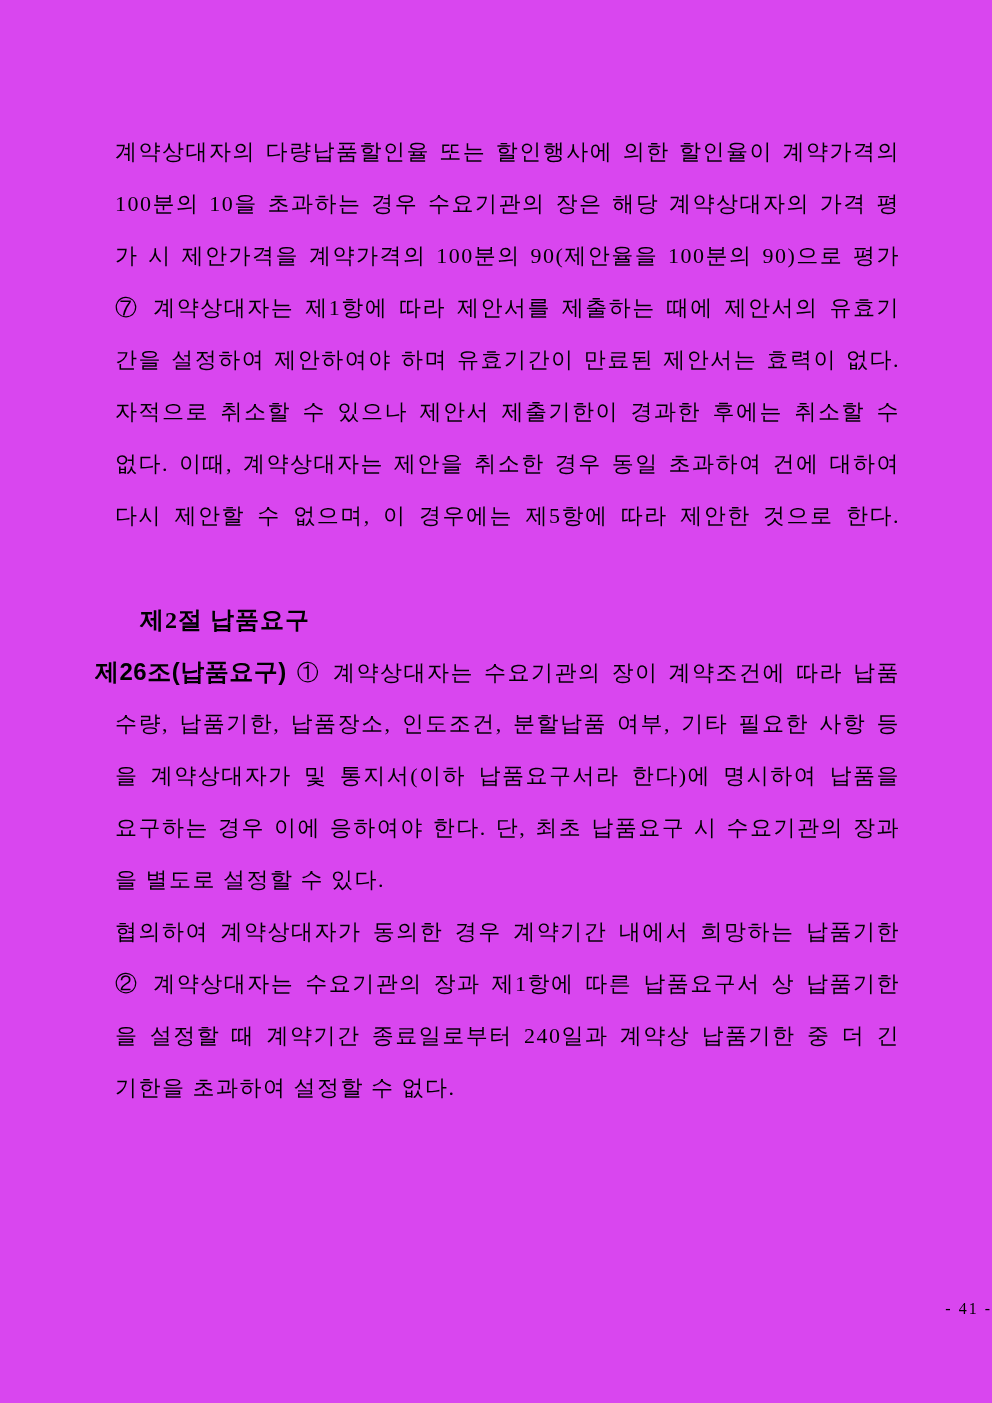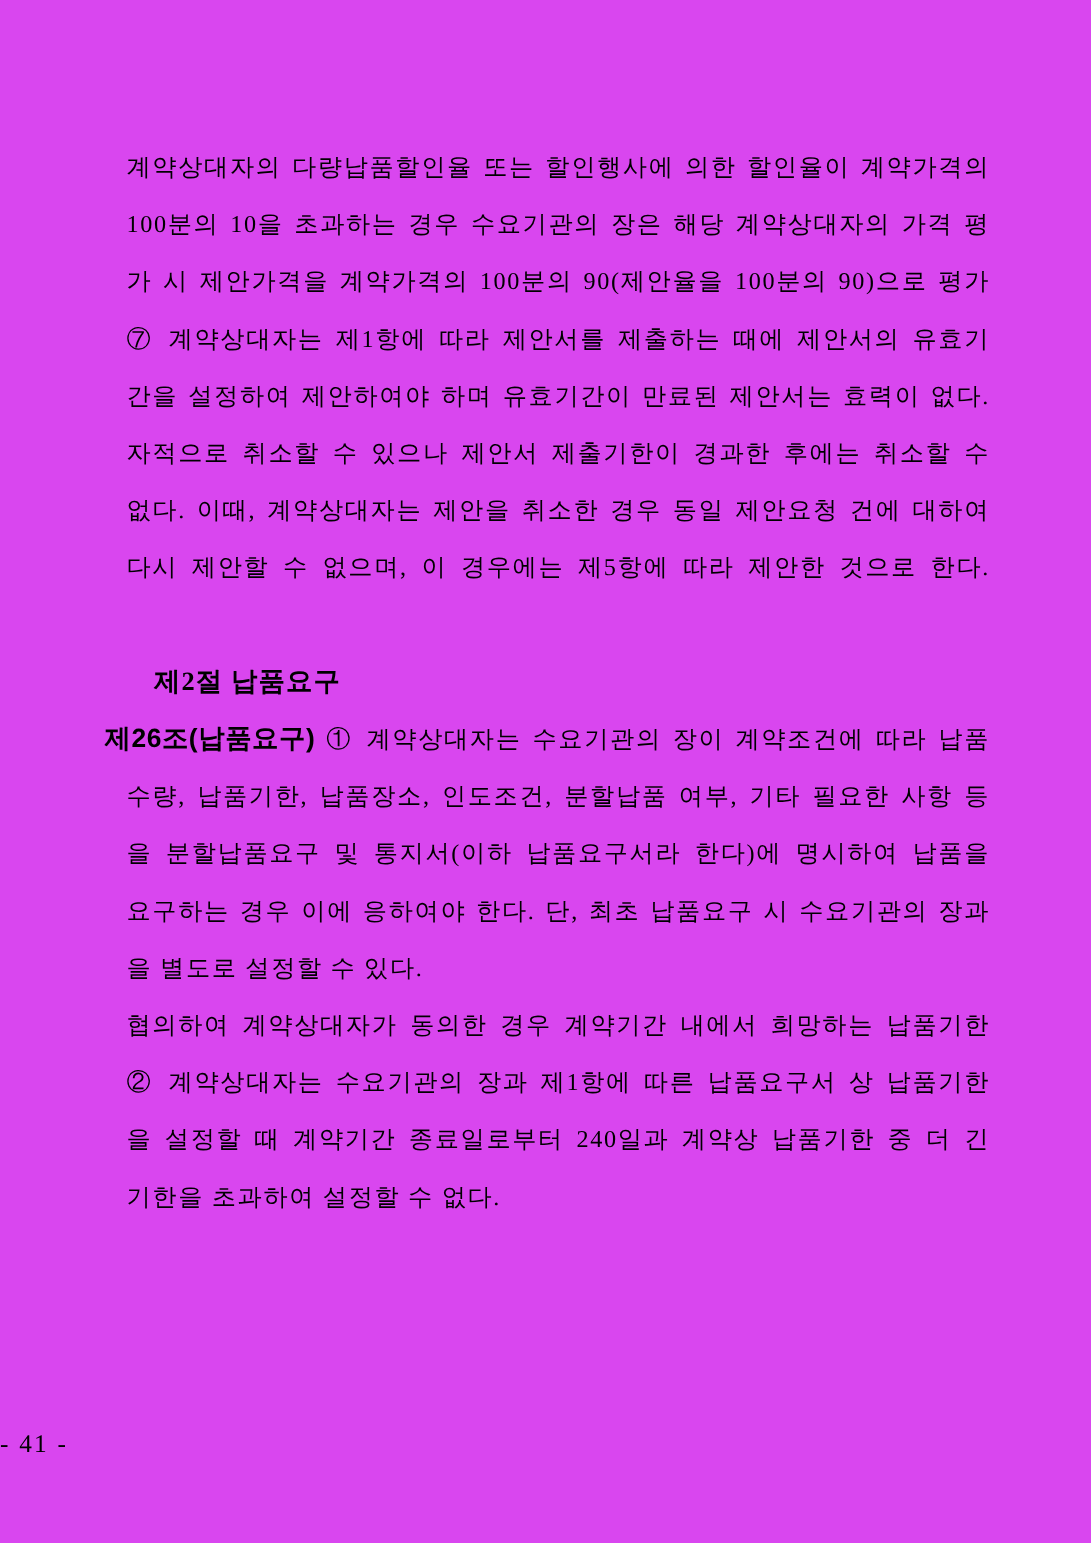--- a/index.html
+++ b/index.html
@@ -55,44 +55,44 @@
     font-family: "Liberation Sans", "DejaVu Sans", sans-serif;
     font-weight: bold;
     font-size: 24px;
     letter-spacing: 0.5px;
   }
   .footer {
     position: absolute;
     left: 0;
     top: 1300px;
     width: 100%;
-    text-align: left;
-    font-size: 23px;
+    text-align: right;
+    font-size: 16px;
     letter-spacing: 2px;
     font-family: "Liberation Serif", "DejaVu Serif", serif;
   }
 </style>
 </head>
 <body>
 
 <div class="page">
   <div class="doc-body">
       <div class="line body align-justify">계약상대자의 다량납품할인율 또는 할인행사에 의한 할인율이 계약가격의</div>
       <div class="line body align-justify">100분의 10을 초과하는 경우 수요기관의 장은 해당 계약상대자의 가격 평</div>
       <div class="line body align-justify">가 시 제안가격을 계약가격의 100분의 90(제안율을 100분의 90)으로 평가</div>
       <div class="line body align-justify">⑦ 계약상대자는 제1항에 따라 제안서를 제출하는 때에 제안서의 유효기</div>
       <div class="line body align-justify">간을 설정하여 제안하여야 하며 유효기간이 만료된 제안서는 효력이 없다.</div>
       <div class="line body align-justify">자적으로 취소할 수 있으나 제안서 제출기한이 경과한 후에는 취소할 수</div>
-      <div class="line body align-justify">없다. 이때, 계약상대자는 제안을 취소한 경우 동일 제안요청 건에 대하여</div>
+      <div class="line body align-justify">없다. 이때, 계약상대자는 제안을 취소한 경우 동일 초과하여 건에 대하여</div>
       <div class="line body align-justify">다시 제안할 수 없으며, 이 경우에는 제5항에 따라 제안한 것으로 한다.</div>
       <div class="line blank"></div>
       <div class="line section">제2절 납품요구</div>
       <div class="line article align-justify"><span class="bold-prefix">제26조(납품요구)</span><span class="part"> ① 계약상대자는 수요기관의 장이 계약조건에 따라 납품</span></div>
       <div class="line body align-justify">수량, 납품기한, 납품장소, 인도조건, 분할납품 여부, 기타 필요한 사항 등</div>
-      <div class="line body align-justify">을 분할납품요구 및 통지서(이하 납품요구서라 한다)에 명시하여 납품을</div>
+      <div class="line body align-justify">을 계약상대자가 및 통지서(이하 납품요구서라 한다)에 명시하여 납품을</div>
       <div class="line body align-justify">요구하는 경우 이에 응하여야 한다. 단, 최초 납품요구 시 수요기관의 장과</div>
       <div class="line body align-left">을 별도로 설정할 수 있다.</div>
       <div class="line body align-justify">협의하여 계약상대자가 동의한 경우 계약기간 내에서 희망하는 납품기한</div>
       <div class="line body align-justify">② 계약상대자는 수요기관의 장과 제1항에 따른 납품요구서 상 납품기한</div>
       <div class="line body align-justify">을 설정할 때 계약기간 종료일로부터 240일과 계약상 납품기한 중 더 긴</div>
       <div class="line body align-left">기한을 초과하여 설정할 수 없다.</div>
     </div>
   <div class="footer">- 41 -</div>
 </div>
 

